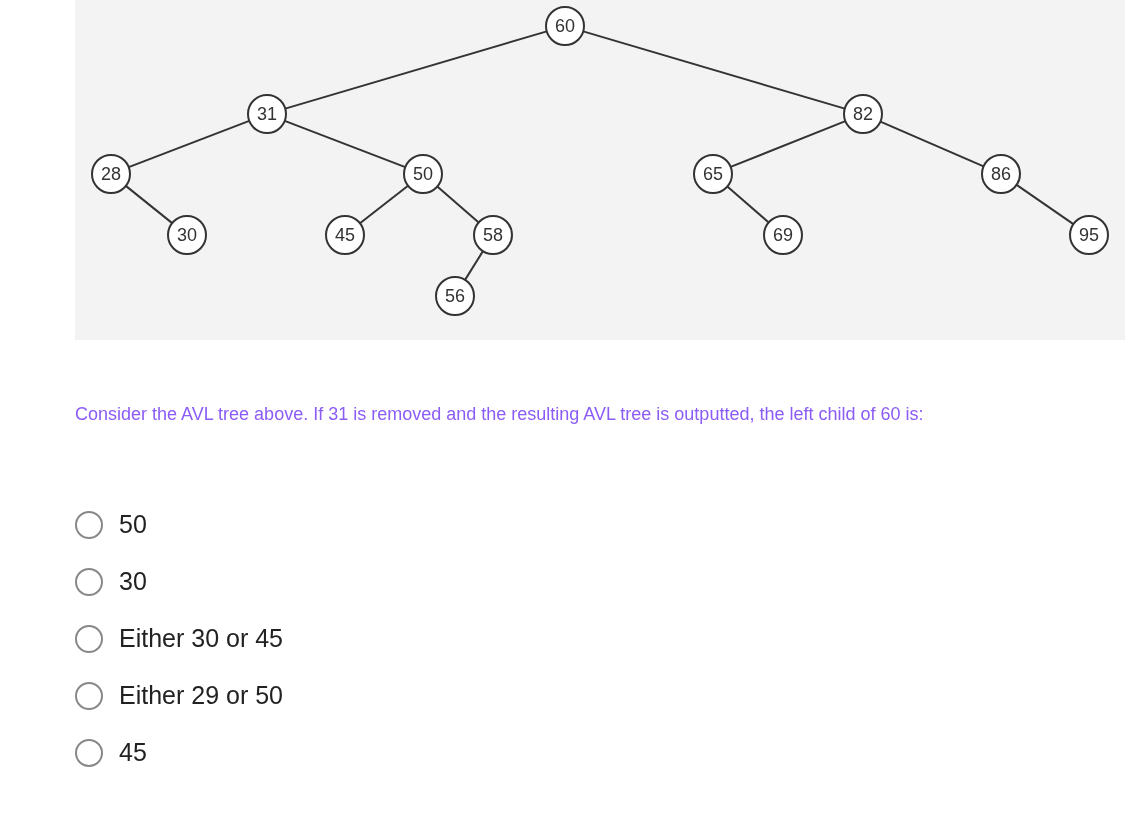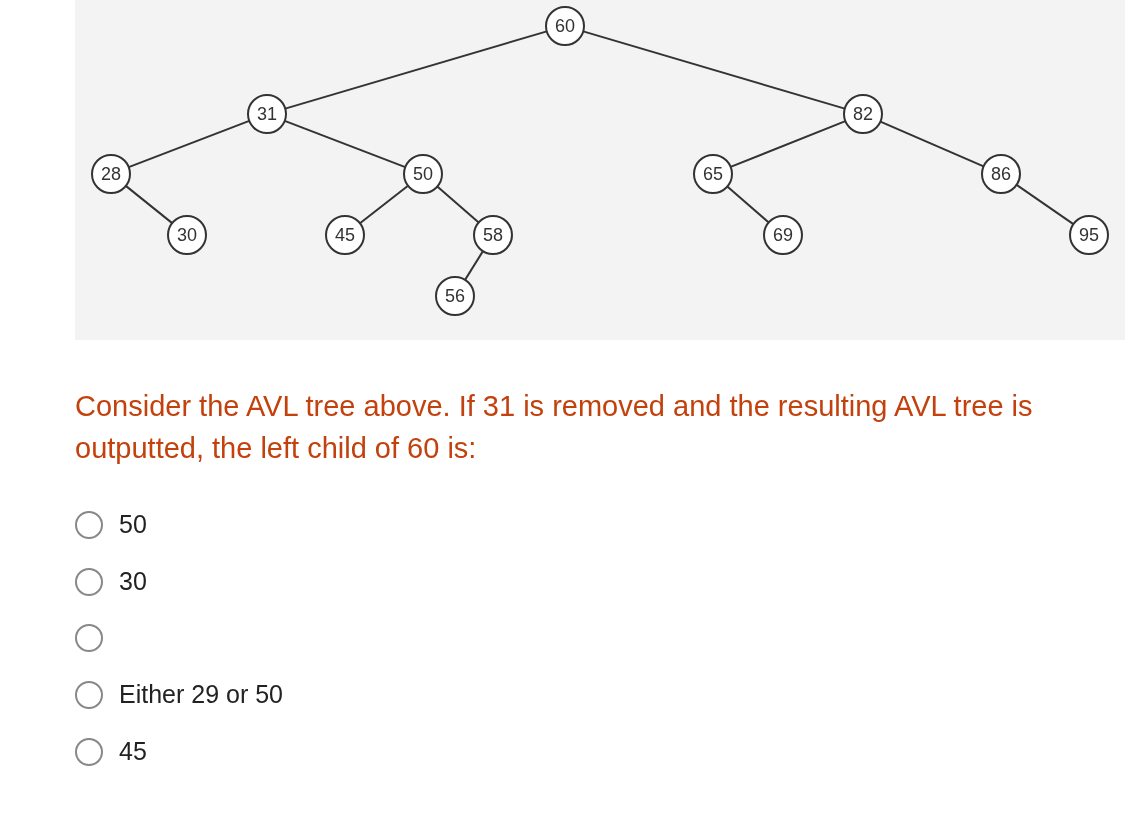--- a/index.html
+++ b/index.html
@@ -41,25 +41,25 @@
     dominant-baseline: central;
   }
   .edge {
     stroke: #333333;
     stroke-width: 2;
     fill: none;
   }
   .question-text {
     position: absolute;
     left: 75px;
-    top: 385px;
+    top: 401px;
     width: 1000px;
-    font-size: 29px;
+    font-size: 18px;
     line-height: 1.45;
-    color: #c2410c;
+    color: #8b5cf6;
   }
   .options {
     position: absolute;
     left: 75px;
     top: 490px;
     width: 1000px;
   }
   .option {
     display: flex;
     align-items: center;
@@ -164,20 +164,21 @@
       <div class="option">
         <div class="radio"></div>
         <div class="option-label">50</div>
       </div>
       <div class="option">
         <div class="radio"></div>
         <div class="option-label">30</div>
       </div>
       <div class="option">
         <div class="radio"></div>
+        <div class="option-label">Either 30 or 45</div>
       </div>
       <div class="option">
         <div class="radio"></div>
         <div class="option-label">Either 29 or 50</div>
       </div>
       <div class="option">
         <div class="radio"></div>
         <div class="option-label">45</div>
       </div>
     </div>

